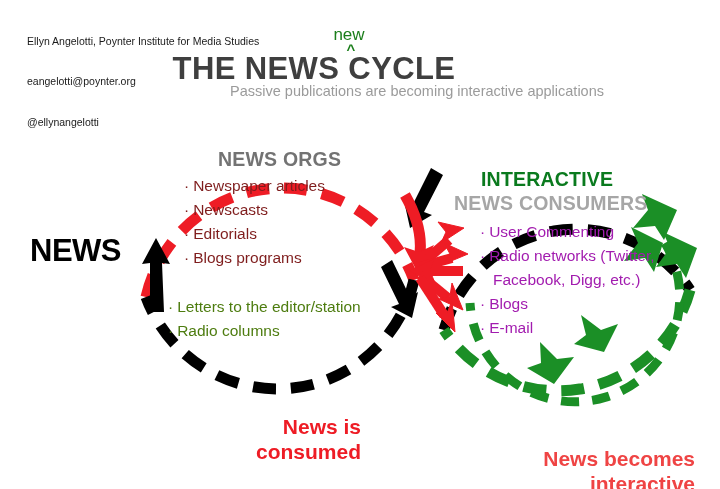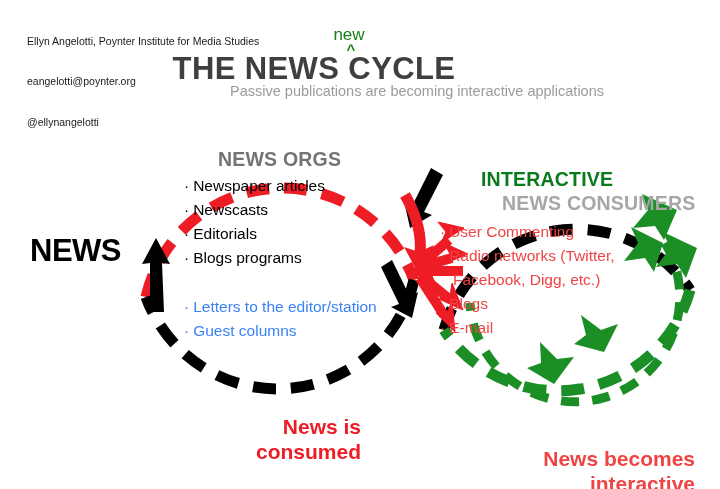--- a/index.html
+++ b/index.html
@@ -106,42 +106,41 @@
     color: #737373;
     letter-spacing: 0.2px;
   }
   .list-block { position: absolute; }
   .li {
     font-size: 15.5px;
     line-height: 1.55;
     white-space: pre;
   }
   .li .b { margin-right: 4px; }
-  #left-red-list { left: 184px; top: 174px; color: #000000; }
-  #left-black-list { left: 184px; top: 295px; color: #3b82f6; }
+  #left-red-list { left: 184px; top: 174px; color: #7f1d1d; }
+  #left-black-list { left: 168px; top: 295px; color: #4d7c0f; }
 
   
   #right-heading-1 {
     left: 481px;
     top: 170px;
     font-size: 19.5px;
     font-weight: bold;
     color: #0a7a1e;
     letter-spacing: 0.2px;
   }
   #right-heading-2 {
     left: 454px;
     top: 194px;
     font-size: 19.5px;
     font-weight: bold;
     color: #a6a6a6;
     letter-spacing: 0.2px;
-    margin-left: 48px;
-  }
-  #right-green-list { left: 440px; top: 220px; color: #ef4444; }
+  }
+  #right-green-list { left: 480px; top: 220px; color: #a21caf; }
   #right-green-list .cont { margin-left: 13px; }
 
   
   .caption {
     position: absolute;
     text-align: right;
     font-size: 21px;
     font-weight: bold;
     line-height: 1.2;
   }
@@ -246,21 +245,21 @@
 
   <div class="list-block" id="left-red-list">
     <div class="li"><span class="b">·</span><span>Newspaper articles</span></div>
     <div class="li"><span class="b">·</span><span>Newscasts</span></div>
     <div class="li"><span class="b">·</span><span>Editorials</span></div>
     <div class="li"><span class="b">·</span><span>Blogs programs</span></div>
   </div>
 
   <div class="list-block" id="left-black-list">
     <div class="li"><span class="b">·</span><span>Letters to the editor/station</span></div>
-    <div class="li"><span class="b">·</span><span>Guest columns</span></div>
+    <div class="li"><span class="b">·</span><span>Radio columns</span></div>
   </div>
 
   <div class="txt" id="right-heading-1">INTERACTIVE</div>
   <div class="txt" id="right-heading-2">NEWS CONSUMERS</div>
 
   <div class="list-block" id="right-green-list">
     <div class="li"><span class="b">·</span><span>User Commenting</span></div>
     <div class="li"><span class="b">·</span><span>Radio networks (Twitter,</span></div>
     <div class="li cont">Facebook, Digg, etc.)</div>
     <div class="li"><span class="b">·</span><span>Blogs</span></div>

